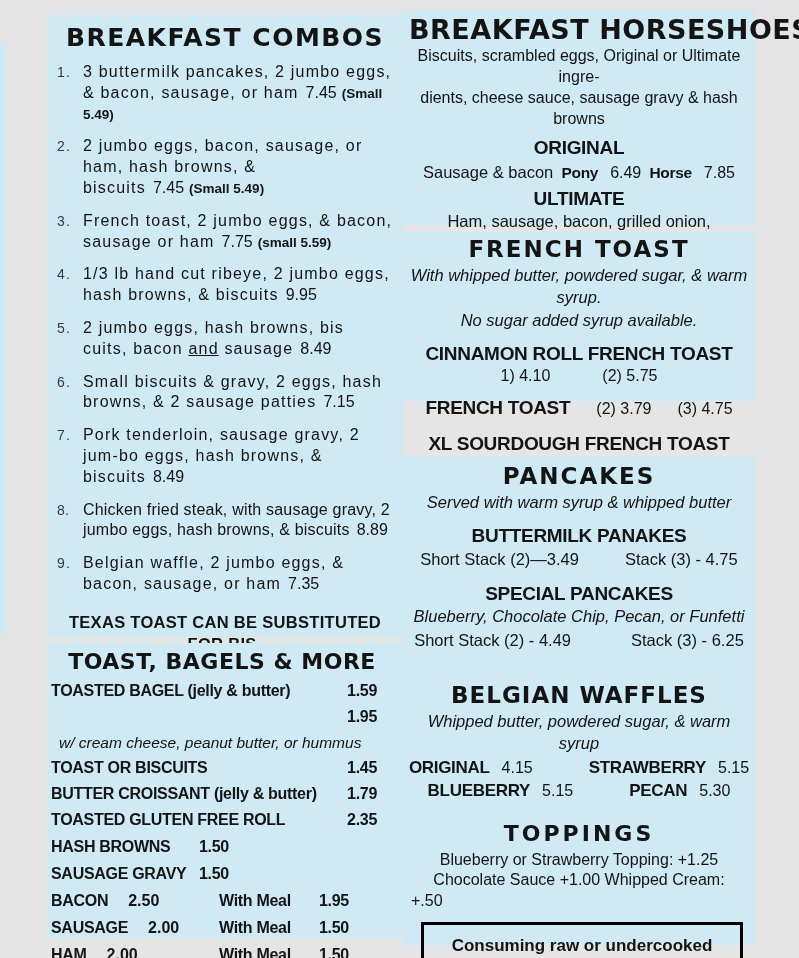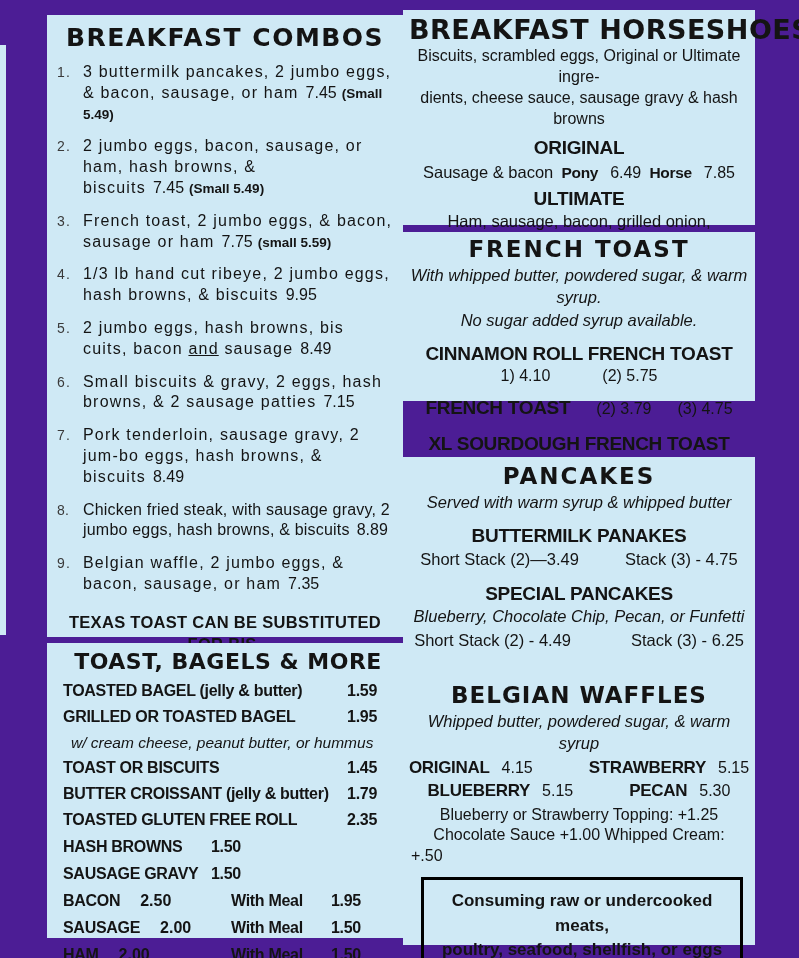--- a/index.html
+++ b/index.html
@@ -1,23 +1,23 @@
 <!DOCTYPE html>
 <html style="--panel-bg: #cfe9f5; --text: #141414;"><head>
 <meta charset="utf-8">
 <style>
   :root { --panel-bg:#cfe9f5; --text:#141414; }
   * { margin:0; padding:0; box-sizing:border-box; }
   body { background:#ffffff; font-family:"Liberation Sans", sans-serif; color:var(--text); }
-  .menu { position:relative; width:799px; height:958px; background:#4c1d95; overflow:hidden; }
+  .menu { position:relative; width:799px; height:958px; background:#e5e5e5; overflow:hidden; }
 
   .panel { position:absolute; background:var(--panel-bg); }
   #edge-strip   { left:0;   top:45px;  width:6px;   height:590px; }
   #panel-combos { left:47px; top:15px;  width:356px; height:622px; padding:8px 10px 0 10px; }
-  #panel-toast  { left:47px; top:643px; width:356px; height:295px; padding:6px 10px 0 16px; }
+  #panel-toast  { left:47px; top:643px; width:356px; height:295px; padding:6px 10px 0 4px; }
   #panel-horseshoes { left:403px; top:10px;  width:352px; height:215px; padding:4px 6px 0 6px; }
   #panel-frenchtoast{ left:403px; top:232px; width:352px; height:169px; padding:4px 6px 0 6px; }
   #panel-pancakes   { left:403px; top:457px; width:352px; height:250px; padding:6px 6px 0 6px; }
   #panel-waffles    { left:403px; top:658px; width:352px; height:287px; padding:24px 6px 0 6px; }
 
   .sec-head { font-family:"DejaVu Sans", sans-serif; font-weight:bold; text-align:center; white-space:nowrap; }
   #panel-combos .sec-head { font-size:25px; letter-spacing:1.5px; margin-bottom:10px; }
   #panel-toast  .sec-head { font-size:22px; letter-spacing:0.5px; margin-bottom:4px; }
   .head-horseshoes { font-size:27px; letter-spacing:0.5px; }
   .head-frenchtoast, .head-pancakes { font-size:23px; letter-spacing:2px; }
@@ -119,21 +119,20 @@
   </section>
 
   <section class="panel" id="panel-toast">
     <h2 class="sec-head">TOAST, BAGELS &amp; MORE</h2>
 
     <div class="tb-row cond">
       <span class="tb-label">TOASTED BAGEL (jelly &amp; butter)</span>
       <span class="tb-price">1.59</span>
     </div>
     <div class="tb-row cond">
-      <span class="tb-label">GRILLED OR TOASTED BAGEL</span>
       <span class="tb-price">1.95</span>
     </div>
     <div class="tb-sub">w/ cream cheese, peanut butter, or hummus</div>
     <div class="tb-row cond">
       <span class="tb-label">TOAST OR BISCUITS</span>
       <span class="tb-price">1.45</span>
     </div>
     <div class="tb-row cond">
       <span class="tb-label">BUTTER CROISSANT (jelly &amp; butter)</span>
       <span class="tb-price">1.79</span>
@@ -264,20 +263,21 @@
       <span class="pair">
           <span class="plabel cond">BLUEBERRY</span>
           <span class="pprice">5.15</span>
         </span>
       <span class="pair">
           <span class="plabel cond">PECAN</span>
           <span class="pprice">5.30</span>
         </span>
     </div>
 
+    <h2 class="sec-head head-toppings">TOPPINGS</h2>
     <div class="topping-line mt4">Blueberry or Strawberry Topping:  +1.25</div>
     <div class="topping-line">Chocolate Sauce   +1.00      Whipped Cream:</div>
     <div class="topping-tail">+.50</div>
 
     <div class="warning-box">
       <p class="warning-text">Consuming raw or undercooked meats,
 poultry, seafood, shellfish, or eggs may
 increase your risk of foodborne illness.</p>
     </div>
   </section>

